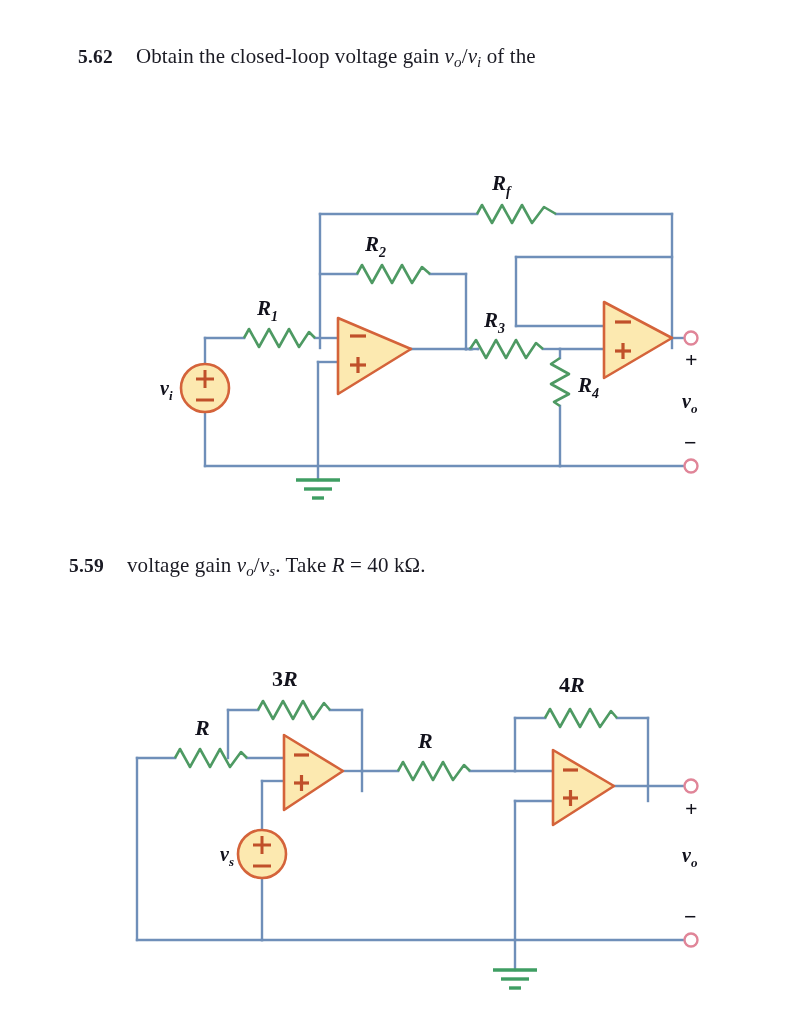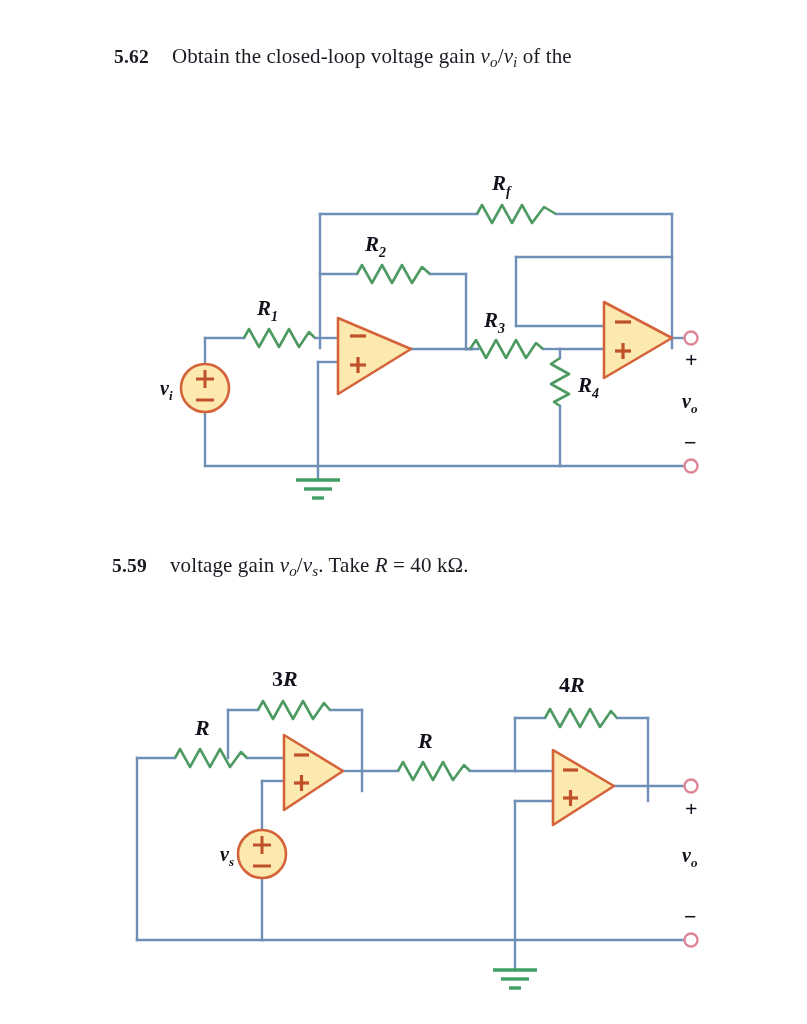--- a/index.html
+++ b/index.html
@@ -8,21 +8,21 @@
     width:807px;height:1024px;position:relative;overflow:hidden;
     font-family:"Liberation Serif","DejaVu Serif",serif;
     color:#1b1b24;
   }
   .page{position:absolute;inset:0;}
 
   
   .problem{position:absolute;display:flex;align-items:flex-start;}
   .prob-num{
     font-weight:bold;font-size:19.5px;line-height:29px;
-    letter-spacing:.2px;white-space:nowrap;width:58px;flex:0 0 58px;margin-left:36px;
+    letter-spacing:.2px;white-space:nowrap;width:58px;flex:0 0 58px;
   }
   .prob-body{font-size:21px;line-height:29px;letter-spacing:.1px;}
   .prob-body .ln{display:block;white-space:nowrap;}
   .mi{font-style:italic;font-family:"Liberation Serif","DejaVu Serif",serif;}
   .sub{font-size:.72em;vertical-align:-0.28em;font-style:italic;}
 
   
   .figure{position:absolute;}
   .figure svg{display:block;}
   .lbl{
@@ -159,21 +159,21 @@
       </g>
       <text class="lbl lbl-up" x="685" y="217" font-size="22" fill="#2a2a33">+</text>
       <text class="lbl" x="682" y="258" font-size="20"><tspan>v</tspan><tspan font-size="13" dy="5">o</tspan></text>
       <text class="lbl lbl-up" x="684" y="300" font-size="22" fill="#2a2a33">−</text>
       <g>
         <circle cx="691" cy="316" r="6.5" fill="#ffffff" stroke="#e08598" stroke-width="2.4"></circle>
       </g>
     </svg>
   </div>
 
-  <div class="problem" style="left:76px;top:551px;">
+  <div class="problem" style="left:69px;top:551px;">
     <div class="prob-num">5.59</div>
     <div class="prob-body">
       <span class="ln"><span>voltage gain </span><span class="mi">v</span><span class="sub">o</span><span>/</span><span class="mi">v</span><span class="sub">s</span><span>. Take </span><span class="mi">R</span><span> = 40 kΩ.</span></span>
     </div>
   </div>
 
   <div class="figure" style="left:0px;top:640px;">
     <svg width="807" height="370" viewBox="0 0 807 370" xmlns="http://www.w3.org/2000/svg">
       <g fill="none" stroke="#6f8fb9" stroke-width="2.4" stroke-linecap="square">
 

